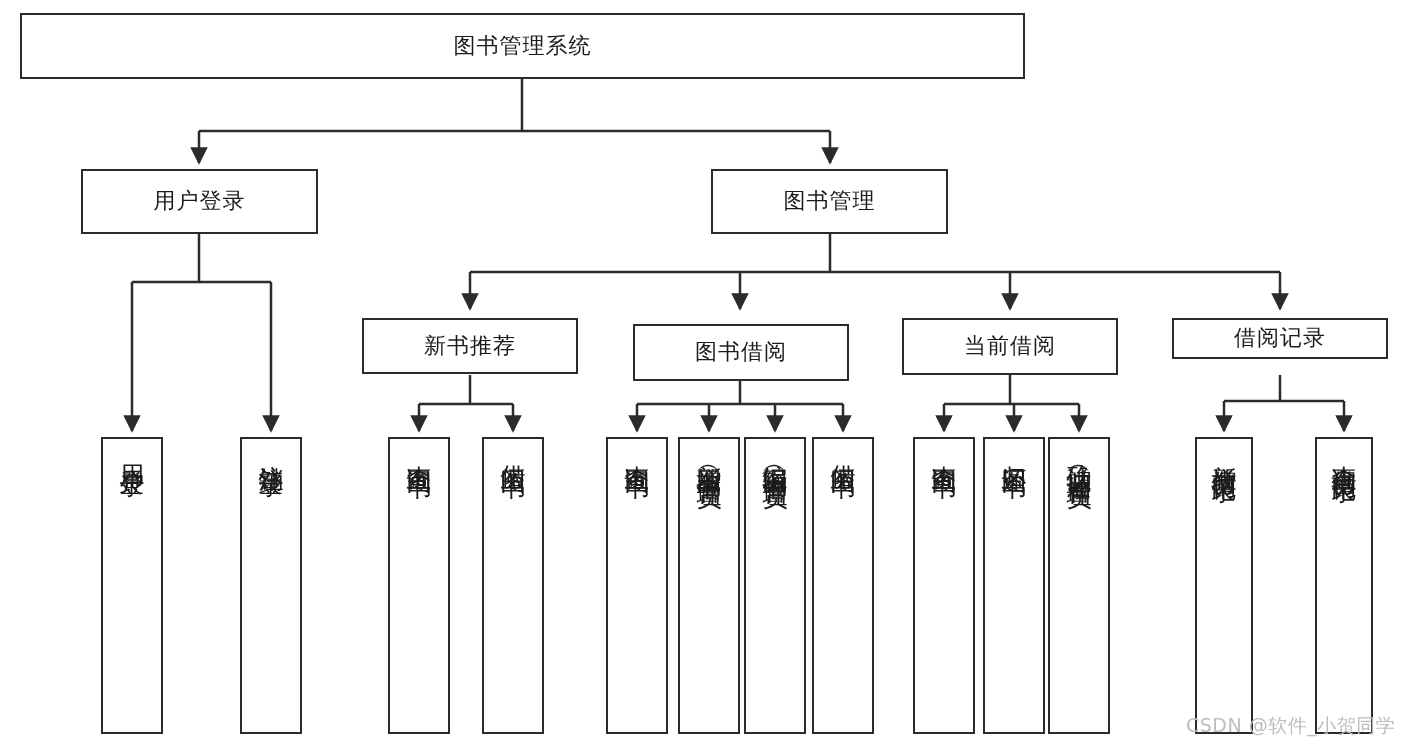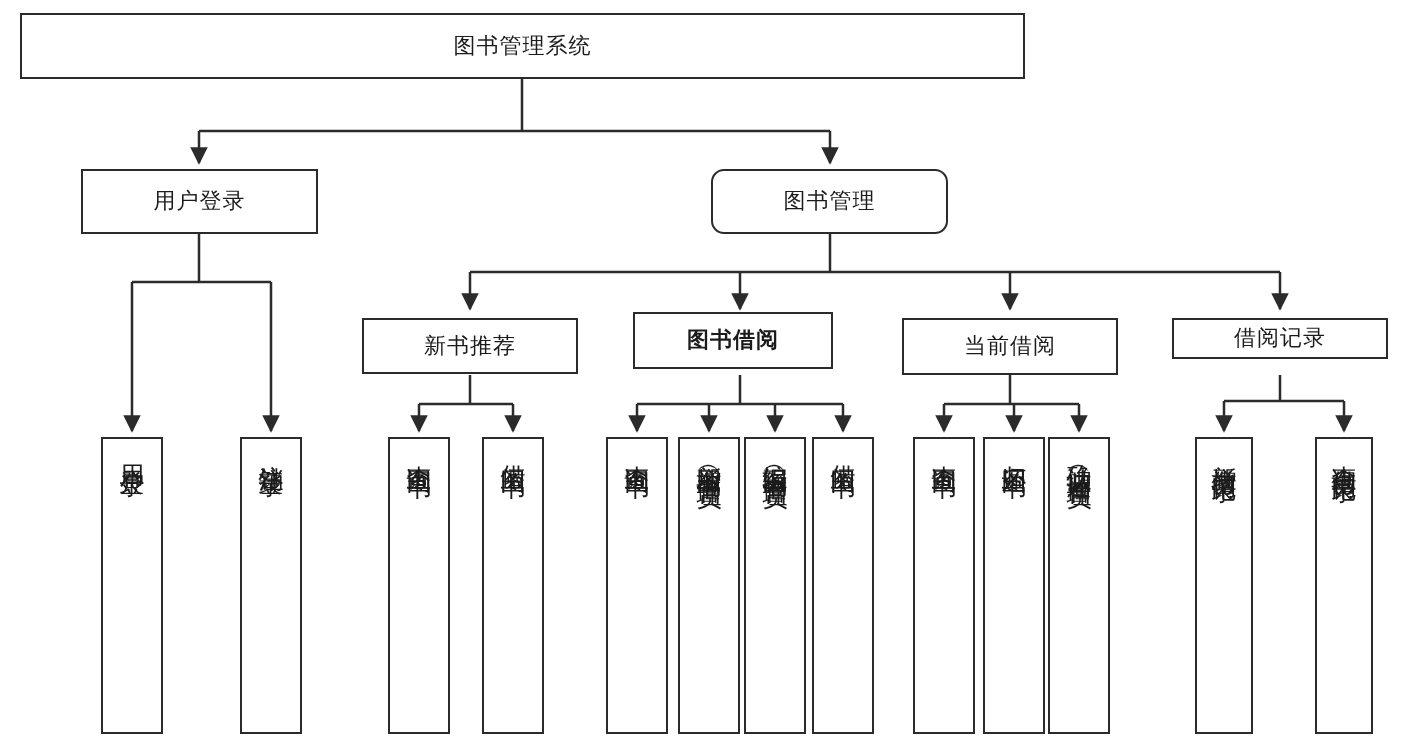--- a/index.html
+++ b/index.html
@@ -122,28 +122,28 @@
     </g>
   </svg>
 
   <div class="node horiz" style="left:20px; top:13px; width:1005px; height:66px;">
     <span class="label">图书管理系统</span>
   </div>
 
   <div class="node horiz" style="left:81px; top:169px; width:237px; height:65px;">
     <span class="label">用户登录</span>
   </div>
-  <div class="node horiz" style="left:711px; top:169px; width:237px; height:65px;border-radius:13px;">
+  <div class="node horiz" style="left:711px; top:169px; width:237px; height:65px;">
     <span class="label">图书管理</span>
   </div>
 
   <div class="node horiz" style="left:362px; top:318px; width:216px; height:56px;">
     <span class="label">新书推荐</span>
   </div>
-  <div class="node horiz" style="left:633px; top:312px; width:200px; height:57px;font-weight:bold;">
+  <div class="node horiz" style="left:633px; top:324px; width:216px; height:57px;">
     <span class="label">图书借阅</span>
   </div>
   <div class="node horiz" style="left:902px; top:318px; width:216px; height:57px;">
     <span class="label">当前借阅</span>
   </div>
   <div class="node horiz" style="left:1172px; top:318px; width:216px; height:41px;">
     <span class="label">借阅记录</span>
   </div>
 
   <div class="node vert" style="left:101px; top:437px; width:62px; height:297px;">
@@ -183,14 +183,15 @@
     <span class="label">确认归还（管理员）</span>
   </div>
 
   <div class="node vert" style="left:1195px; top:437px; width:58px; height:297px;">
     <span class="label">新增借阅记录</span>
   </div>
   <div class="node vert" style="left:1315px; top:437px; width:58px; height:297px;">
     <span class="label">查询借阅记录</span>
   </div>
 
+  <div class="watermark">CSDN @软件_小贺同学</div>
 
 </div>
 
 </body></html>

